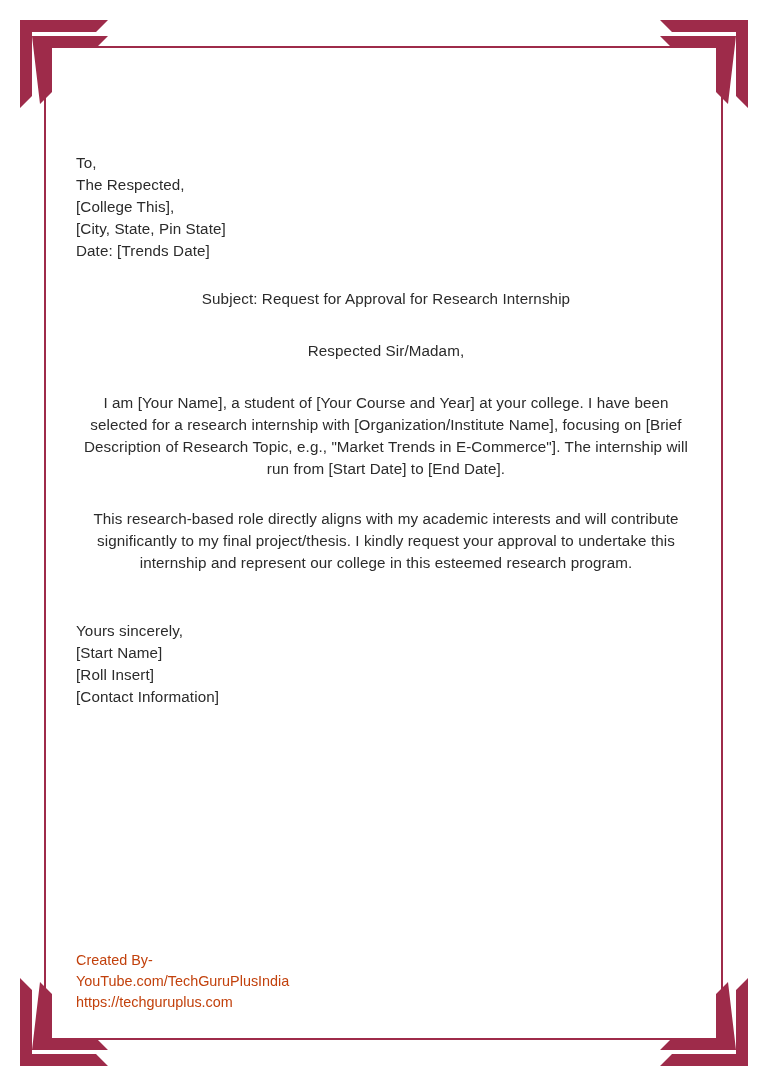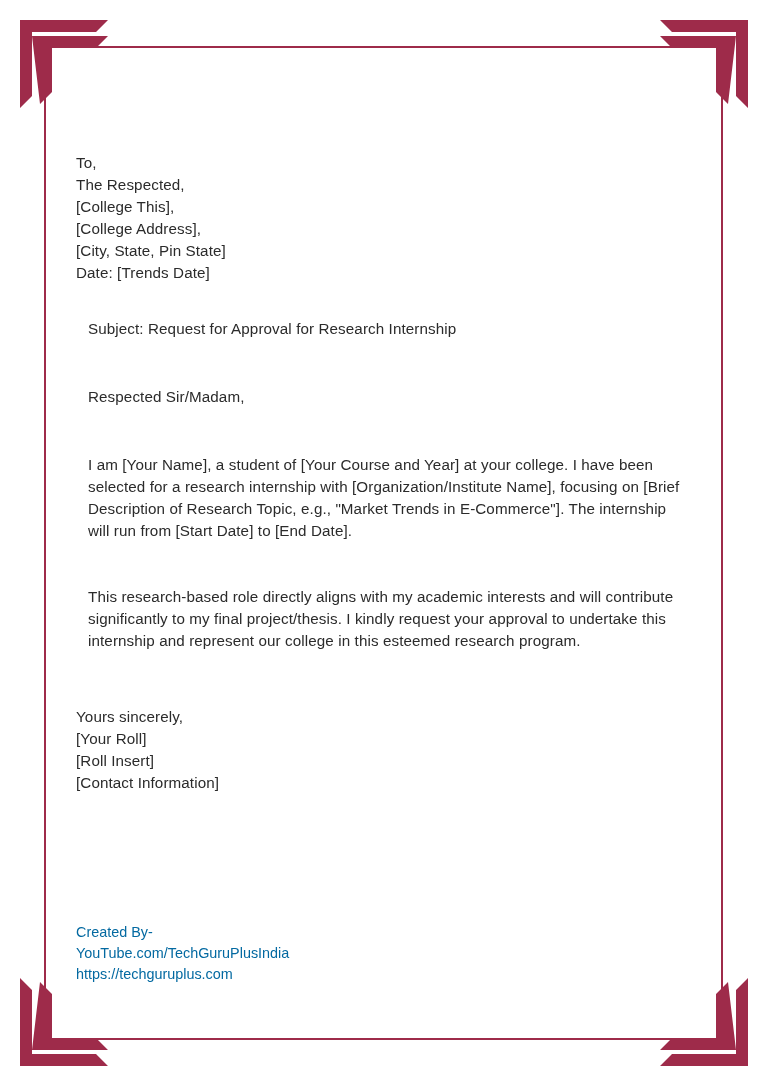--- a/index.html
+++ b/index.html
@@ -62,34 +62,35 @@
     letter-spacing: 0.1px;
   }
 
   .block .line { display: block; white-space: pre; }
 
   .para {
     font-size: 15.2px;
     line-height: 22px;
     color: #2b2b2b;
     letter-spacing: 0.1px;
-    margin: 12px;
+    margin: 4px;
+    text-align: center;
   }
 
   .gap-sm  { height: 20px; }
   .gap-md  { height: 22px; }
 
   .footer {
     position: absolute;
     left: 76px;
-    top: 922px;
+    top: 950px;
     width: 500px;
     font-size: 14.4px;
     line-height: 21px;
-    color: #0369a1;
+    color: #c2410c;
   }
   .footer .line { display: block; white-space: pre; }
 </style>
 </head>
 <body>
 
 <div class="page">
 
   <div class="inner-frame"></div>
 
@@ -128,21 +129,20 @@
       </g>
     </svg>
   </div>
 
   <div class="content">
 
     <div class="block">
       <span class="line">To,</span>
       <span class="line">The Respected,</span>
       <span class="line">[College This],</span>
-      <span class="line">[College Address],</span>
       <span class="line">[City, State, Pin State]</span>
       <span class="line">Date: [Trends Date]</span>
     </div>
 
     <div class="gap-md"></div>
 
     <div class="para">Subject: Request for Approval for Research Internship</div>
 
     <div class="gap-md"></div>
 
@@ -156,21 +156,21 @@
 
     <p class="para">This research-based role directly aligns with my academic interests and will contribute significantly to my final project/thesis. I kindly request your approval to undertake this internship and represent our college in this esteemed research program.</p>
 
     <div class="gap-sm"></div>
 
 
     <div class="gap-md"></div>
 
     <div class="block">
       <span class="line">Yours sincerely,</span>
-      <span class="line">[Your Roll]</span>
+      <span class="line">[Start Name]</span>
       <span class="line">[Roll Insert]</span>
       <span class="line">[Contact Information]</span>
     </div>
 
   </div>
 
   <div class="footer">
     <span class="line">Created By-</span>
     <span class="line">YouTube.com/TechGuruPlusIndia</span>
     <span class="line">https://techguruplus.com</span>

